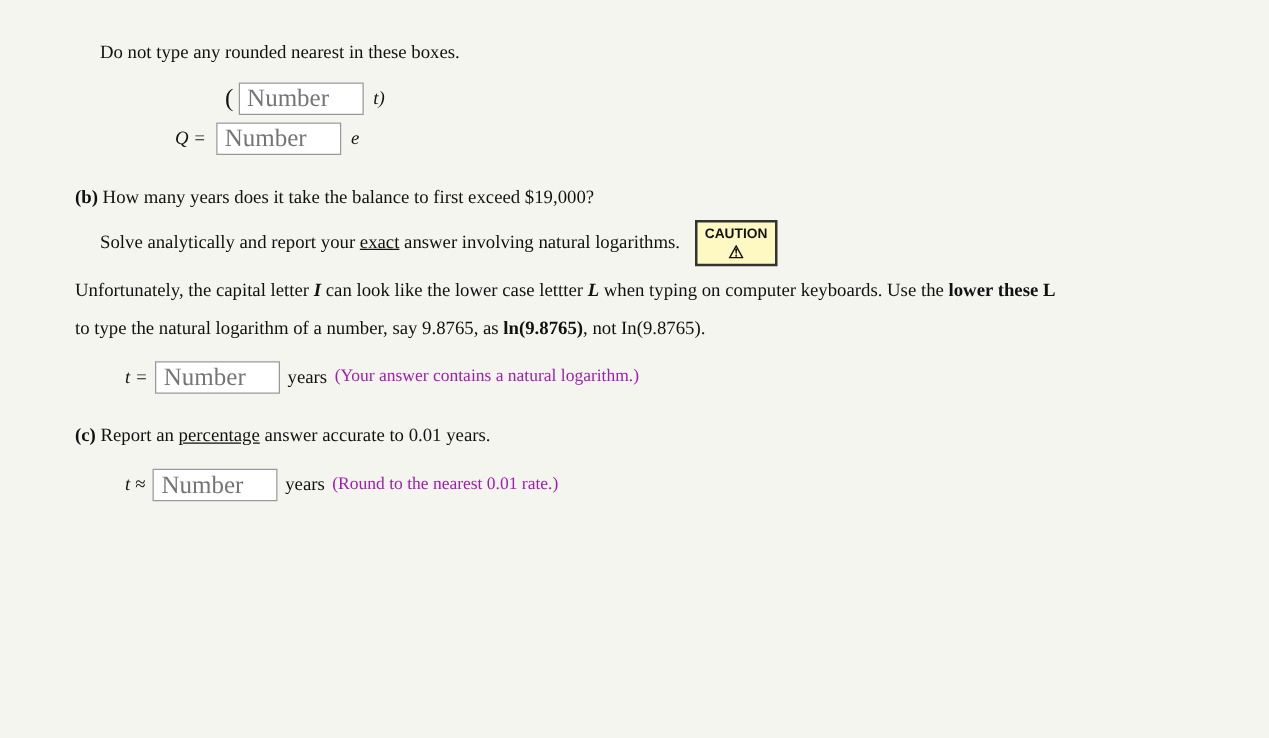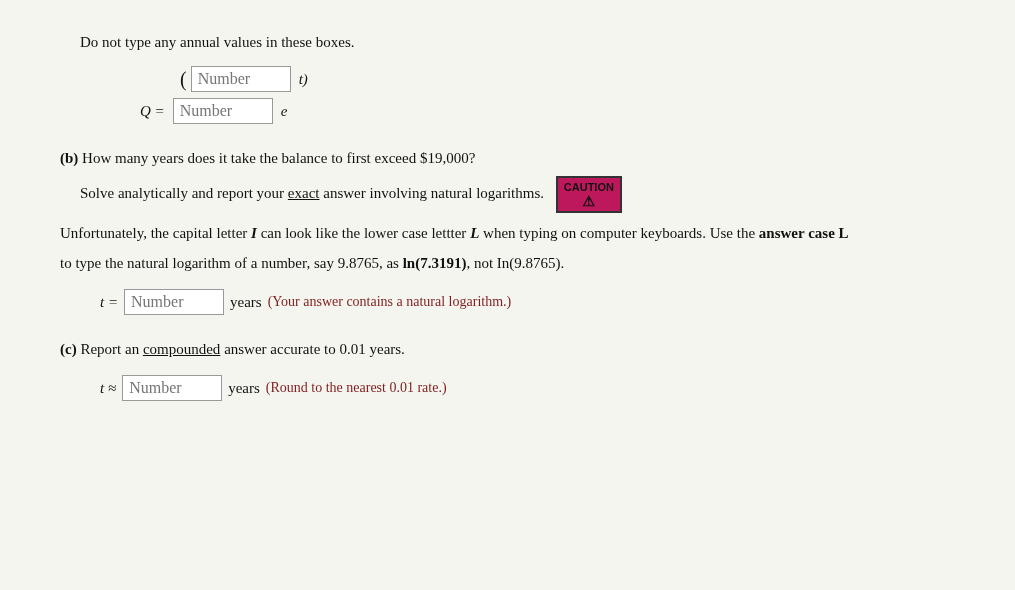--- a/index.html
+++ b/index.html
@@ -29,21 +29,21 @@
       display: flex;
       align-items: center;
       margin: 12px 0 6px 120px;
       gap: 4px;
       font-size: 15px;
     }
     input[type="text"] {
       border: 1px solid #999;
       background: #fff;
       padding: 3px 6px;
-      font-size: 16px;
+      font-size: 20px;
       font-family: Georgia, serif;
       height: 26px;
       width: 100px;
     }
     .paren {
       font-size: 20px;
       line-height: 1;
     }
     .q-row {
       display: flex;
@@ -51,21 +51,21 @@
       margin: 4px 0 0 80px;
       gap: 4px;
     }
     .part-b {
       margin-top: 10px;
     }
     .caution-inline {
       display: inline-flex;
       flex-direction: column;
       align-items: center;
-      background: #be185d;
+      background: #fef9c3;
       border: 2px solid #333;
       padding: 3px 6px;
       margin-left: 8px;
       vertical-align: middle;
       font-size: 11px;
       font-weight: bold;
       font-family: Arial, sans-serif;
       line-height: 1.2;
     }
     .caution-triangle {
@@ -77,21 +77,21 @@
       align-items: center;
       margin: 14px 0 6px 40px;
       gap: 6px;
       font-size: 15px;
     }
     .t-label {
       font-style: italic;
     }
     .note-text {
       font-size: 14px;
-      color: #7f1d1d;
+      color: #a21caf;
     }
     .bold-text {
       font-weight: bold;
     }
     .italic-text {
       font-style: italic;
     }
     .underline-text {
       text-decoration: underline;
       margin-top: 45px;
@@ -103,21 +103,21 @@
       margin-left: 20px;
     }
   </style>
 </head>
 <body>
 
 <div class="content">
 
 
   <div class="section">
-    <p class="indent">Do not type any annual values in these boxes.</p>
+    <p class="indent">Do not type any rounded nearest in these boxes.</p>
 
     <div class="formula-row">
       <span class="paren">(</span>
       <input type="text" placeholder="Number" style="">
       <span style="font-style:italic; margin-left:4px;">t)</span>
     </div>
 
     <div class="q-row">
       <span style="font-style:italic; margin-right:4px;"><span style="font-style:italic;">Q</span> =</span>
       <input type="text" placeholder="Number" style="">
@@ -131,38 +131,38 @@
       <span> How many years does it take the balance to first exceed $19,000?</span>
     </p>
     <p class="indent">
       <span>Solve analytically and report your <span class="underline-text">exact</span> answer involving natural logarithms.</span>
       <span class="caution-inline">
         <span class="bold-text">CAUTION</span>
         <span class="caution-triangle">⚠</span>
       </span>
     </p>
     <p style="margin-top: 8px; line-height: 1.6;">
-      Unfortunately, the capital letter <span class="bold-text italic-text">I</span> can look like the lower case lettter <span class="bold-text italic-text">L</span> when typing on computer keyboards. Use the <span class="bold-text">answer case L</span>
+      Unfortunately, the capital letter <span class="bold-text italic-text">I</span> can look like the lower case lettter <span class="bold-text italic-text">L</span> when typing on computer keyboards. Use the <span class="bold-text">lower these L</span>
     </p>
     <p style="line-height: 1.6;">
-      to type the natural logarithm of a number, say 9.8765, as <span class="bold-text">ln(7.3191)</span>, not In(9.8765).
+      to type the natural logarithm of a number, say 9.8765, as <span class="bold-text">ln(9.8765)</span>, not In(9.8765).
     </p>
 
     <div class="answer-row">
       <span class="t-label">t =</span>
       <input type="text" placeholder="Number" style="">
       <span>years</span>
       <span class="note-text">(Your answer contains a natural logarithm.)</span>
     </div>
   </div>
 
   <div class="section part-c">
     <p>
       <span class="part-label">(c)</span>
-      <span> Report an <span class="underline-text">compounded</span> answer accurate to 0.01 years.</span>
+      <span> Report an <span class="underline-text">percentage</span> answer accurate to 0.01 years.</span>
     </p>
 
     <div class="answer-row">
       <span class="t-label">t ≈</span>
       <input type="text" placeholder="Number" style="">
       <span>years</span>
       <span class="note-text">(Round to the nearest 0.01 rate.)</span>
     </div>
   </div>
 

